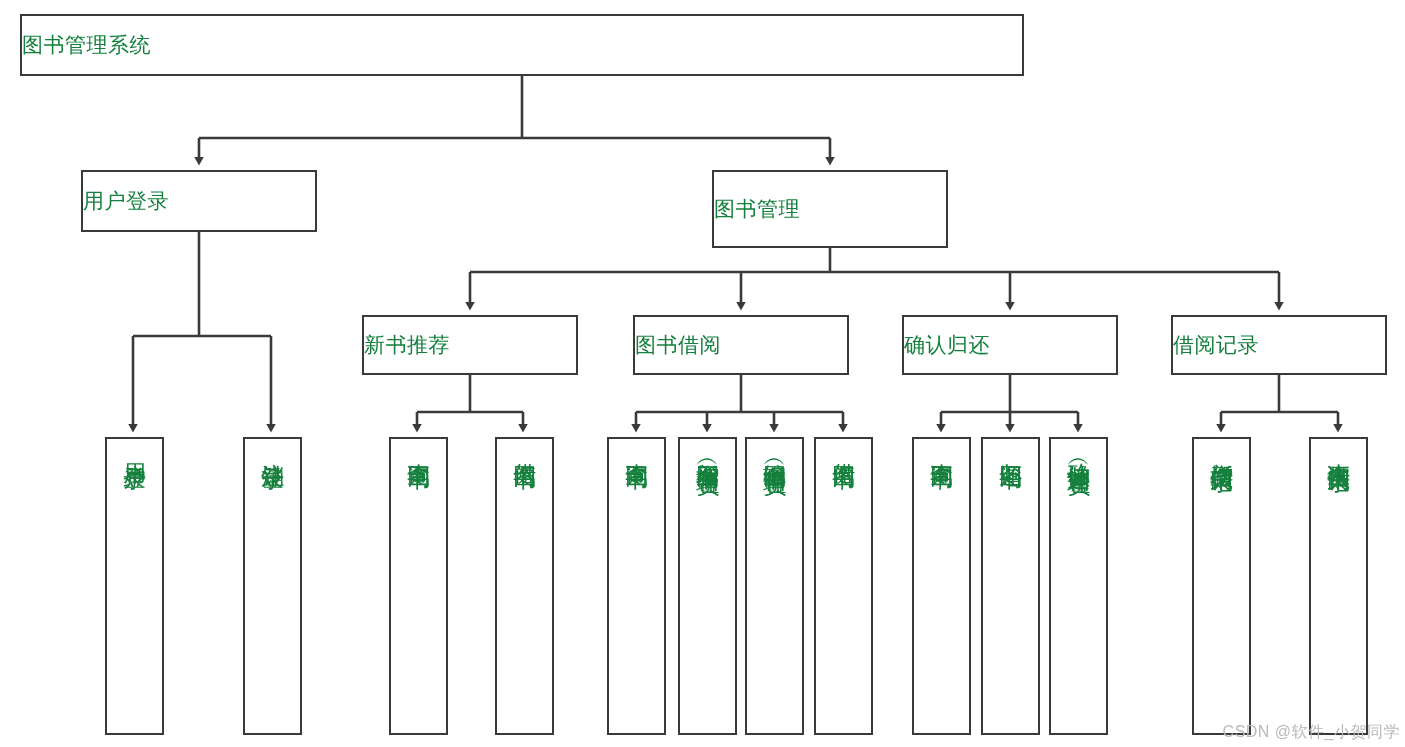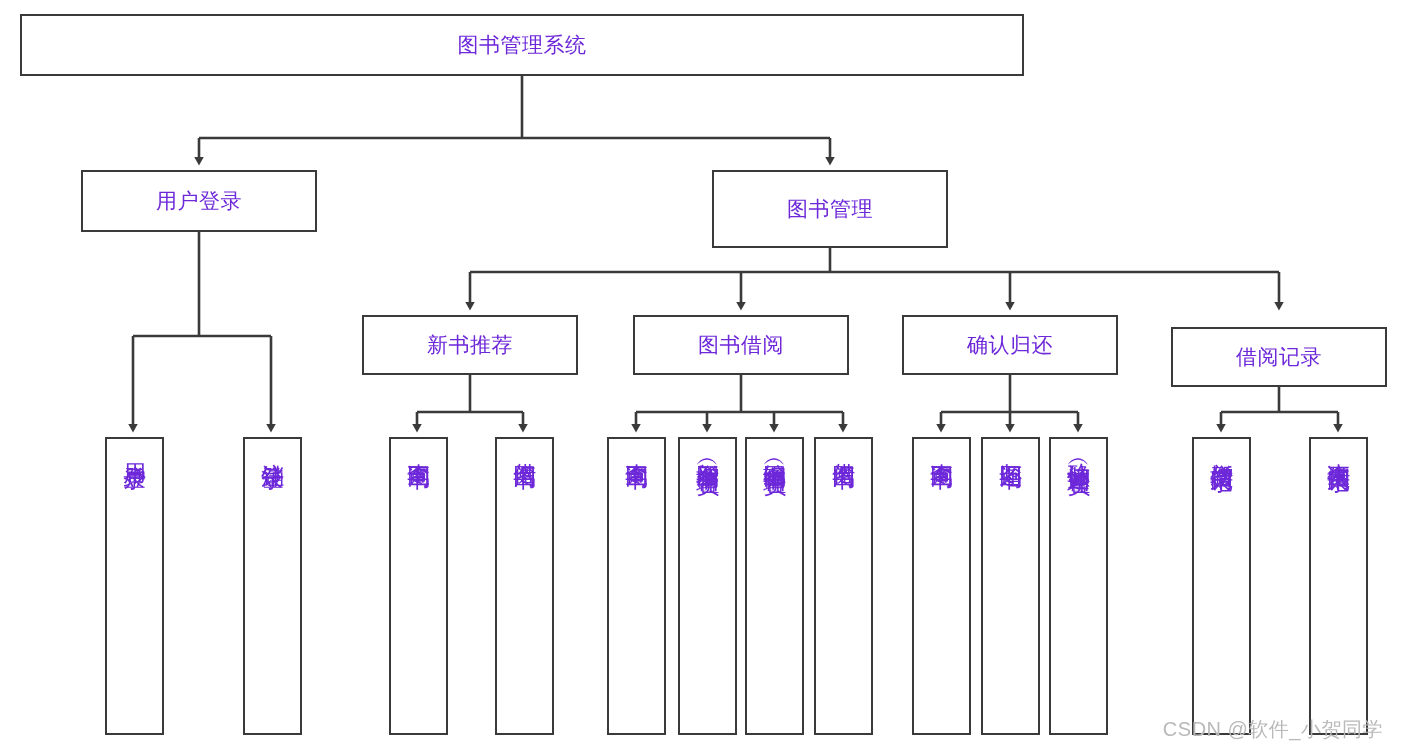--- a/index.html
+++ b/index.html
@@ -26,22 +26,22 @@
     height: 747px;
     pointer-events: none;
   }
   .node {
     position: absolute;
     box-sizing: border-box;
     background: #ffffff;
     border: 2px solid #3a3a3a;
     display: flex;
     align-items: center;
-    justify-content: center;
-    color: #6d28d9;
+    justify-content: flex-start;
+    color: #15803d;
     z-index: 2;
   }
   .node .label {
     display: block;
     text-align: center;
     line-height: 1.18;
     letter-spacing: 0.5px;
   }
   .node.horiz .label {
     font-size: 21px;
@@ -54,23 +54,23 @@
   .node.vert .label {
     writing-mode: vertical-rl;
     text-orientation: upright;
     font-size: 23px;
     line-height: 1.02;
     letter-spacing: 1.5px;
     margin: 0 auto;
   }
   #watermark {
     position: absolute;
-    right: 22px;
+    right: 5px;
     bottom: 4px;
-    font-size: 20px;
+    font-size: 16px;
     color: #b9b9b9;
     z-index: 5;
     white-space: nowrap;
     letter-spacing: 0.5px;
     margin-top: 16px;
   }
 </style>
 </head>
 <body>
 
@@ -139,21 +139,21 @@
 
   <div class="node horiz" style="left:633px; top:315px; width:216px; height:60px;">
     <span class="label">图书借阅</span>
   </div>
   <div class="node horiz" style="left:362px; top:315px; width:216px; height:60px;">
     <span class="label">新书推荐</span>
   </div>
   <div class="node horiz" style="left:902px; top:315px; width:216px; height:60px;">
     <span class="label">确认归还</span>
   </div>
-  <div class="node horiz" style="left:1171px; top:327px; width:216px; height:60px;">
+  <div class="node horiz" style="left:1171px; top:315px; width:216px; height:60px;">
     <span class="label">借阅记录</span>
   </div>
 
   <div class="node vert" style="left:105px; top:437px; width:59px; height:298px;">
     <span class="label">用户登录</span>
   </div>
   <div class="node vert" style="left:243px; top:437px; width:59px; height:298px;">
     <span class="label">注销登录</span>
   </div>
 

